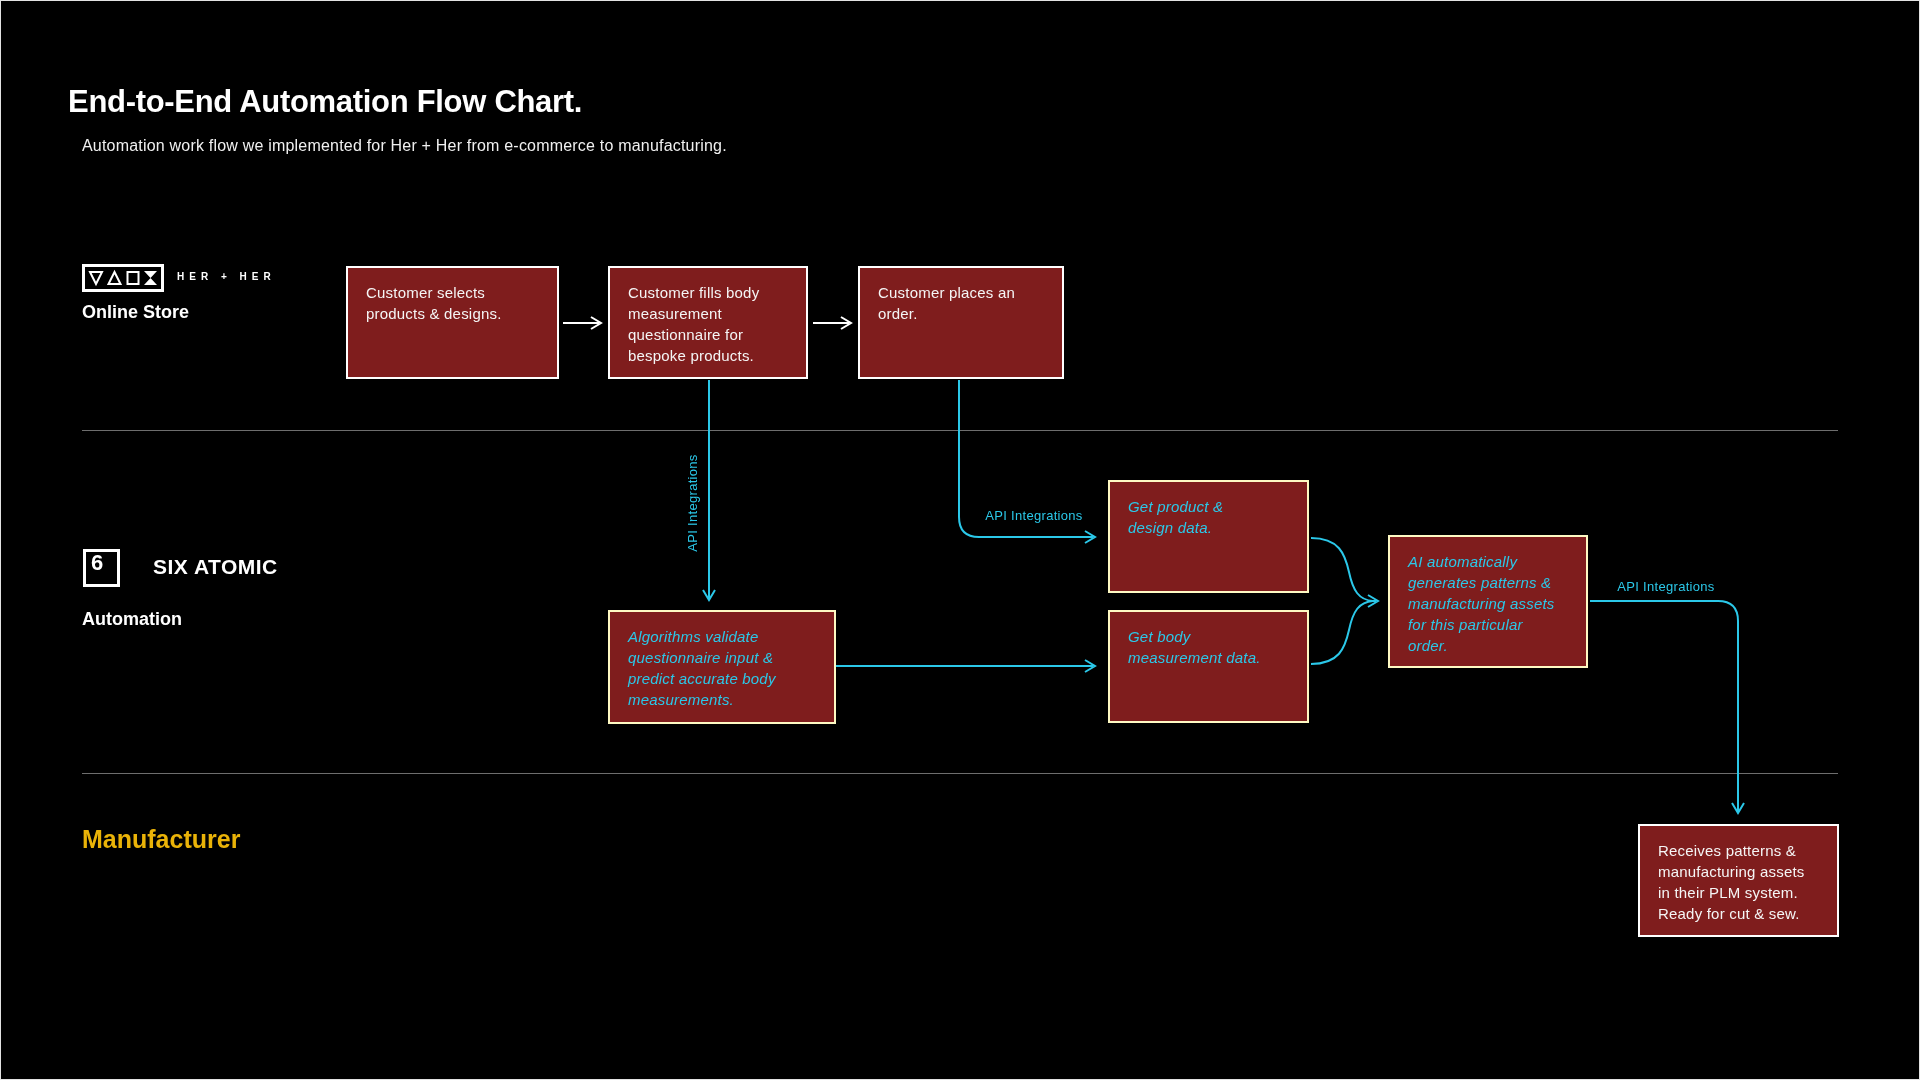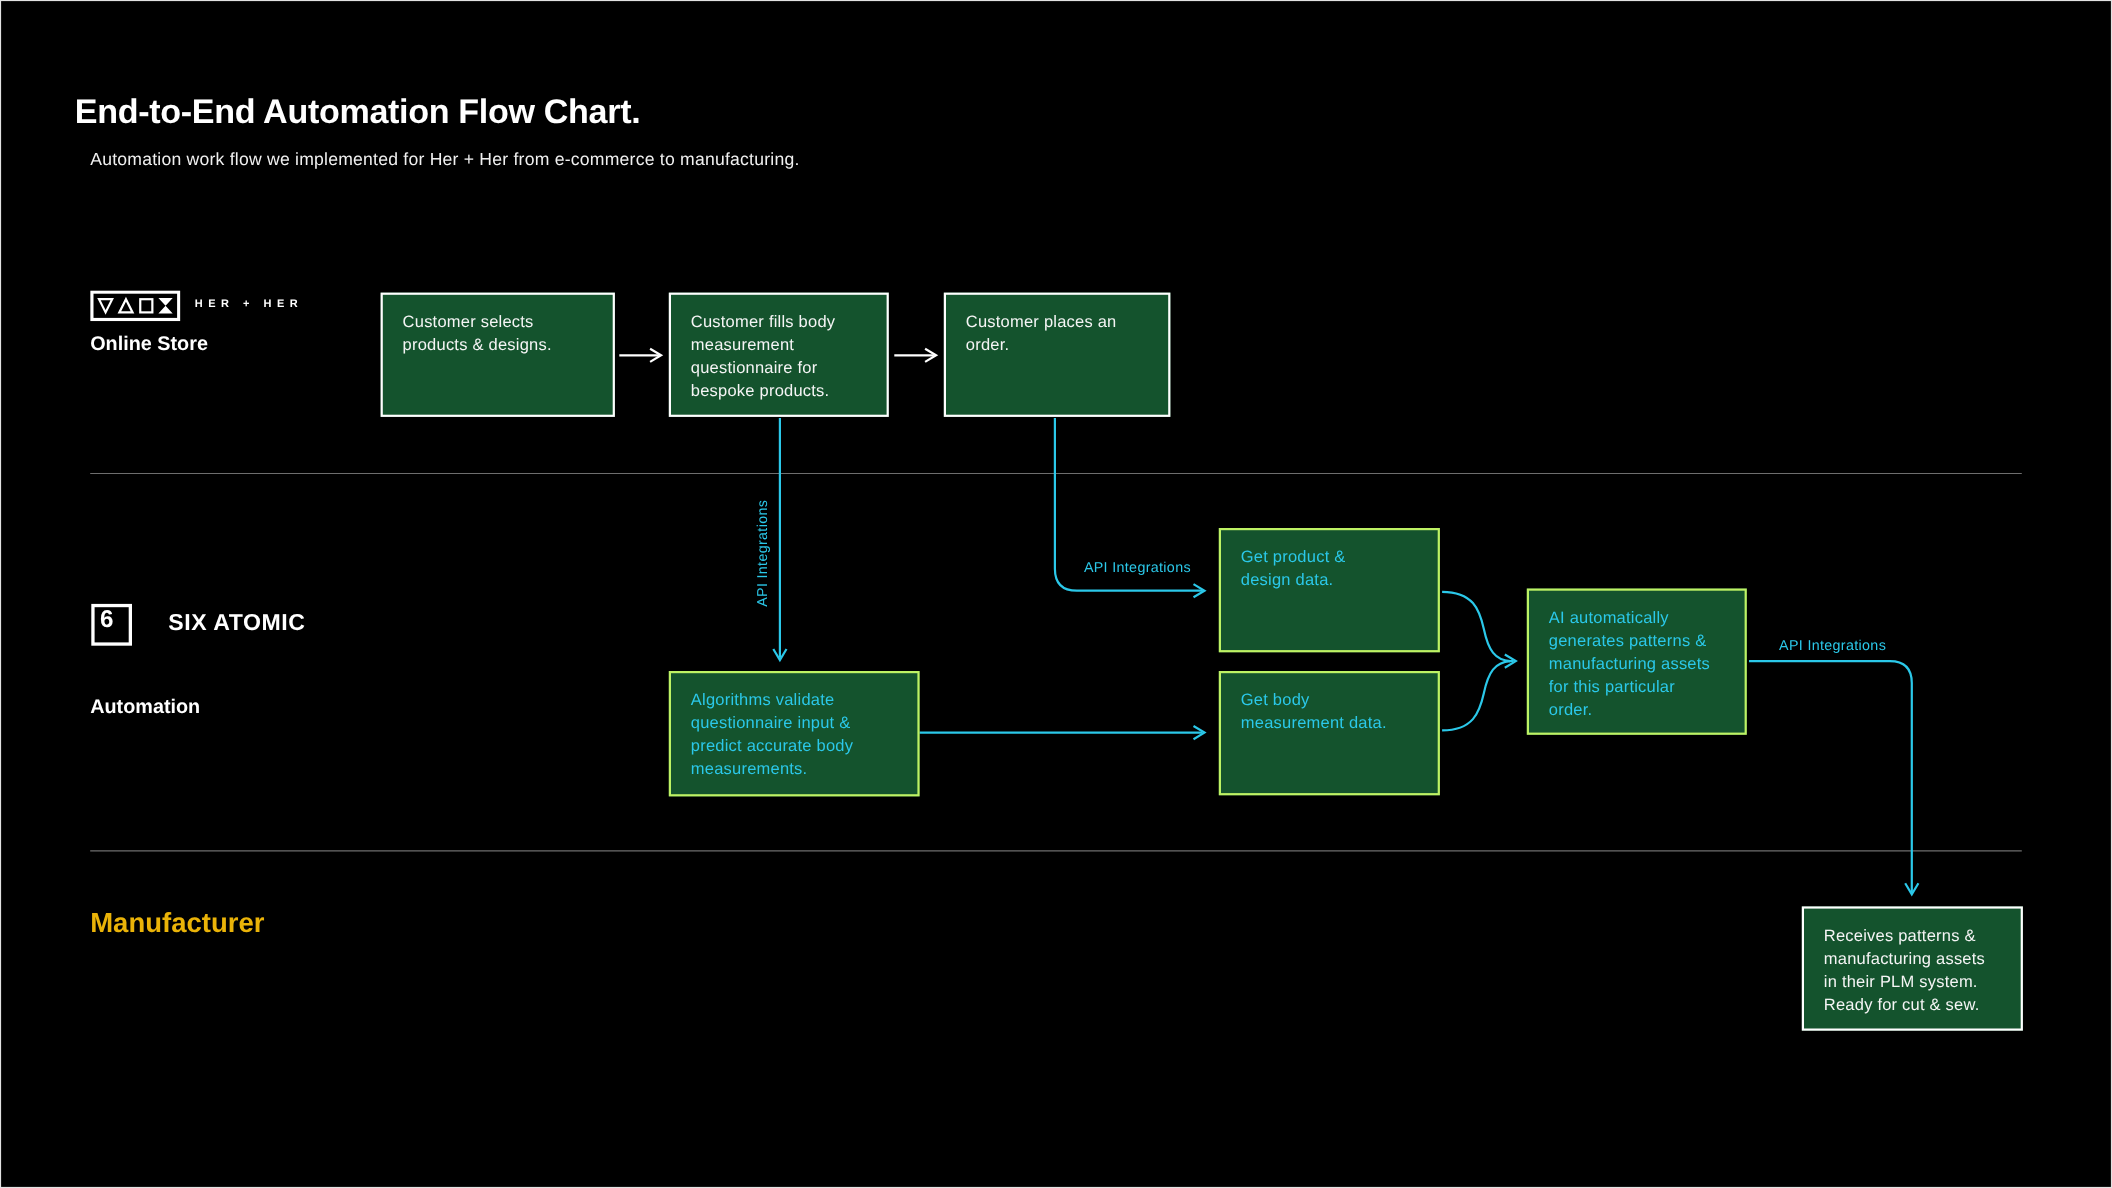--- a/index.html
+++ b/index.html
@@ -11,45 +11,45 @@
   .abs{position:absolute;}
   .title{
     left:67px;top:83px;font-size:31px;font-weight:bold;color:#fff;
     letter-spacing:-0.3px;white-space:nowrap;
   }
   .subtitle{
     left:81px;top:136px;font-size:16px;font-weight:400;color:#f0f0f0;
     letter-spacing:0.2px;white-space:nowrap;
   }
   .node{
-    position:absolute;box-sizing:border-box;background:#14532d;z-index:3;
+    position:absolute;box-sizing:border-box;background:#7f1d1d;z-index:3;
   }
   .node.white{border:2px solid #fff;color:#f5f5f5;}
-  .node.cyan{border:2px solid #bef264;color:#2BC8E9;}
+  .node.cyan{border:2px solid #fef9c3;color:#2BC8E9;font-style:italic;}
   .node-text{
     padding:14px 14px 0 18px;font-size:15px;line-height:21px;
     letter-spacing:0.2px;white-space:pre-line;
   }
   .her-her{
     left:176px;top:270px;font-size:10px;font-weight:bold;color:#fff;
     letter-spacing:5px;white-space:nowrap;
   }
   .online-store{left:81px;top:301px;font-size:18px;font-weight:bold;color:#fff;}
   .six-box{
     left:82px;top:548px;width:37px;height:38px;box-sizing:border-box;
     border:3px solid #fff;
   }
   .six-digit{
     position:absolute;left:5px;top:-2px;font-size:22px;font-weight:bold;color:#fff;
   }
   .six-atomic{
     left:152px;top:554px;font-size:21px;font-weight:bold;color:#fff;
     letter-spacing:0.5px;white-space:nowrap;
   }
-  .automation{left:81px;top:631px;font-size:18px;font-weight:bold;color:#fff;}
+  .automation{left:81px;top:608px;font-size:18px;font-weight:bold;color:#fff;}
   .manufacturer{left:81px;top:824px;font-size:25px;font-weight:bold;color:#eab308;}
   .api-label{
     position:absolute;color:#2BC8E9;font-size:13px;letter-spacing:0.3px;
     text-align:center;white-space:nowrap;z-index:4;
   }
   .api-vertical{
     left:637px;top:494px;width:110px;height:16px;
     transform:rotate(-90deg);
   }
   .api-order{left:973px;top:507px;width:120px;}

